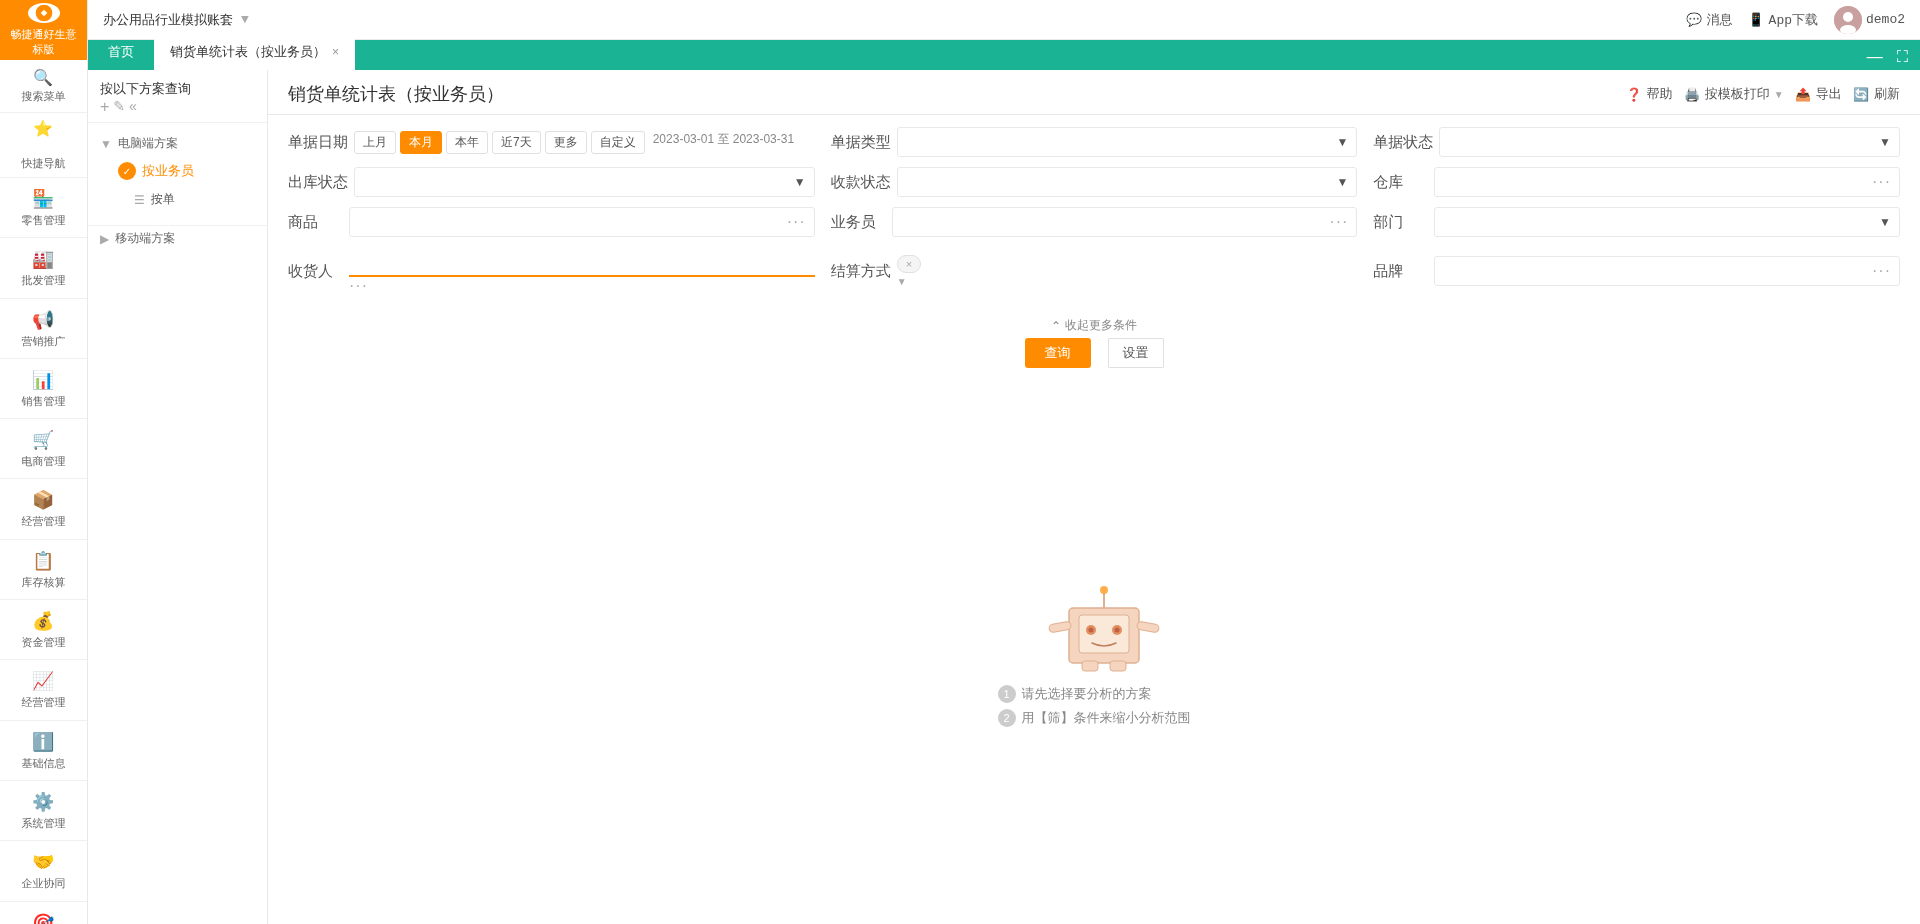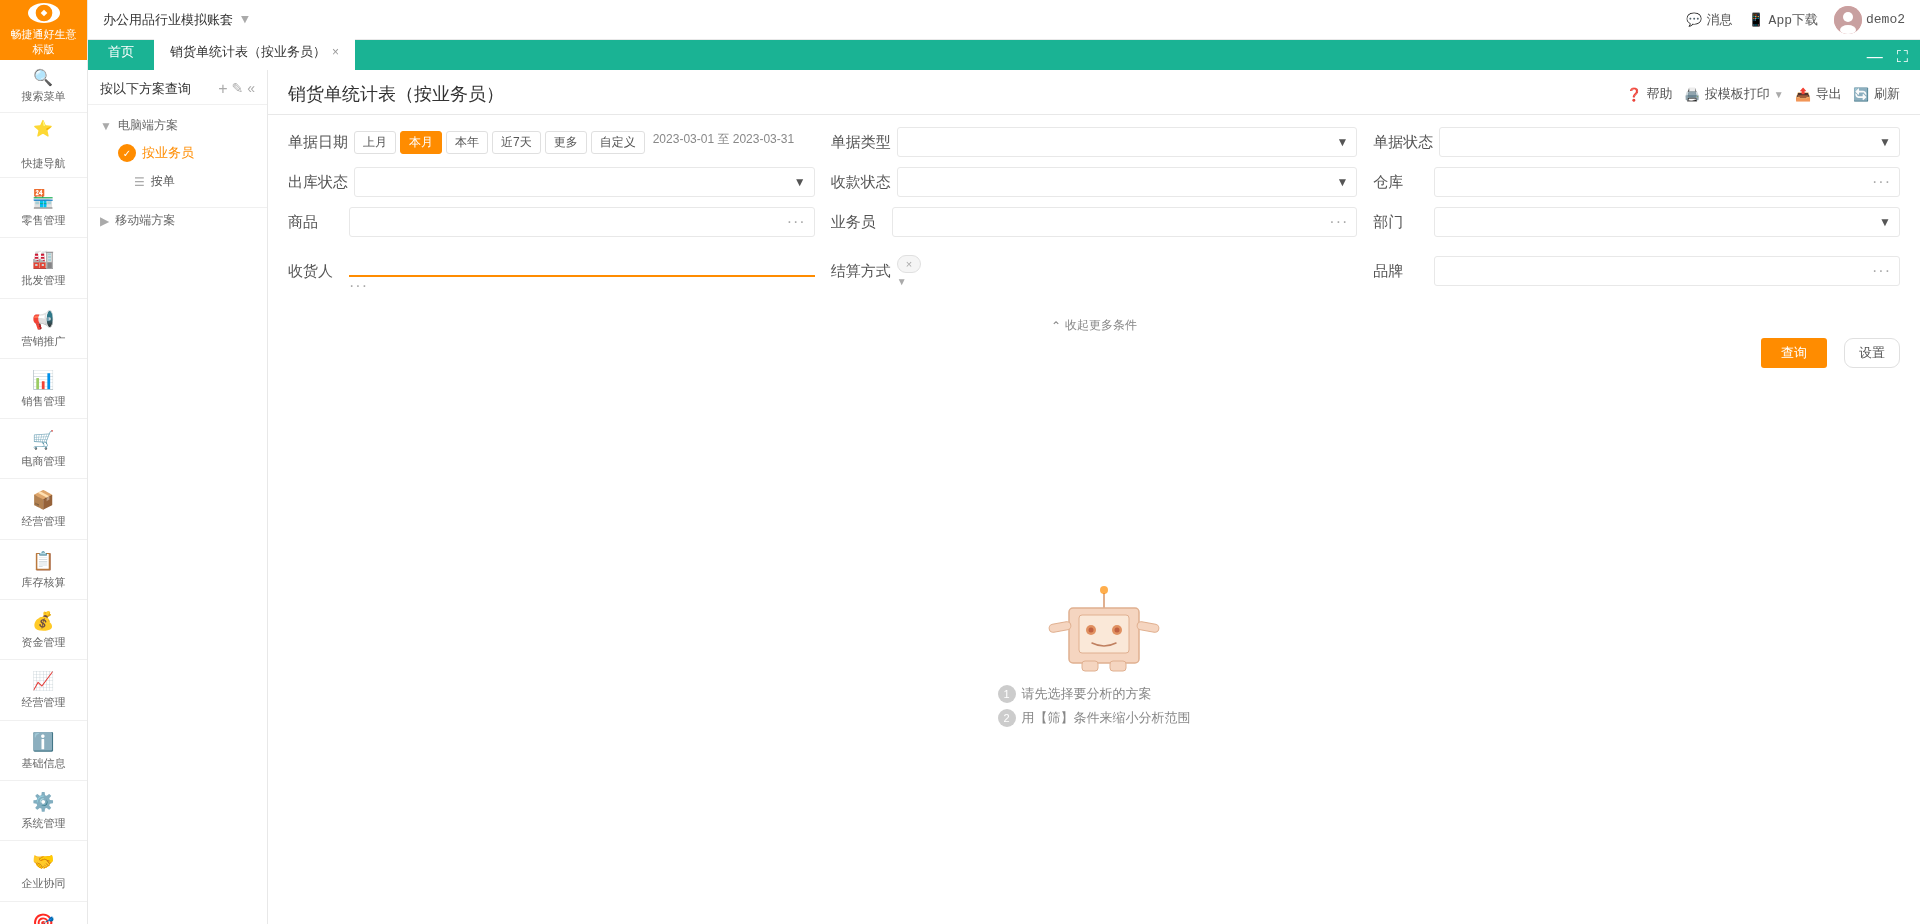--- a/index.html
+++ b/index.html
@@ -174,20 +174,21 @@
       flex-direction: column;
       overflow-y: auto;
     }
     .scheme-panel-header {
       padding: 10px 12px 6px;
       display: flex;
       justify-content: space-between;
       font-size: 13px;
       color: #333;
       border-bottom: 1px solid #f0f0f0;
+      flex-direction: column;
     }
     .scheme-panel-title { font-weight: 500; }
     .scheme-panel-actions { display: flex; gap: 4px; }
     .scheme-panel-actions span { cursor: pointer; color: #aaa; font-size: 14px; }
     .scheme-section { padding: 8px 0; }
     .scheme-section-header {
       padding: 4px 12px;
       display: flex;
       align-items: center;
       gap: 6px;
@@ -304,40 +305,40 @@
       color: #888;
       font-size: 12px;
       cursor: pointer;
       padding: 4px 12px;
       border-radius: 3px;
     }
 
     
     .action-bar {
       display: flex;
-      justify-content: flex-end;
+      justify-content: center;
       gap: 17px;
       padding: 0 20px 8px;
       background: #fff;
     }
     .btn-query {
       background: #ff8c00;
       color: #fff;
       border: none;
       padding: 6px 20px;
       border-radius: 3px;
       font-size: 13px;
       cursor: pointer;
     }
     .btn-settings {
       background: #fff;
       color: #555;
       border: 1px solid #e0e0e0;
       padding: 5px 14px;
-      border-radius: 9px;
+      border-radius: 1px;
       font-size: 13px;
       cursor: pointer;
     }
 
     
     .content-area {
       flex: 1;
       display: flex;
       flex-direction: column;
       align-items: center;

